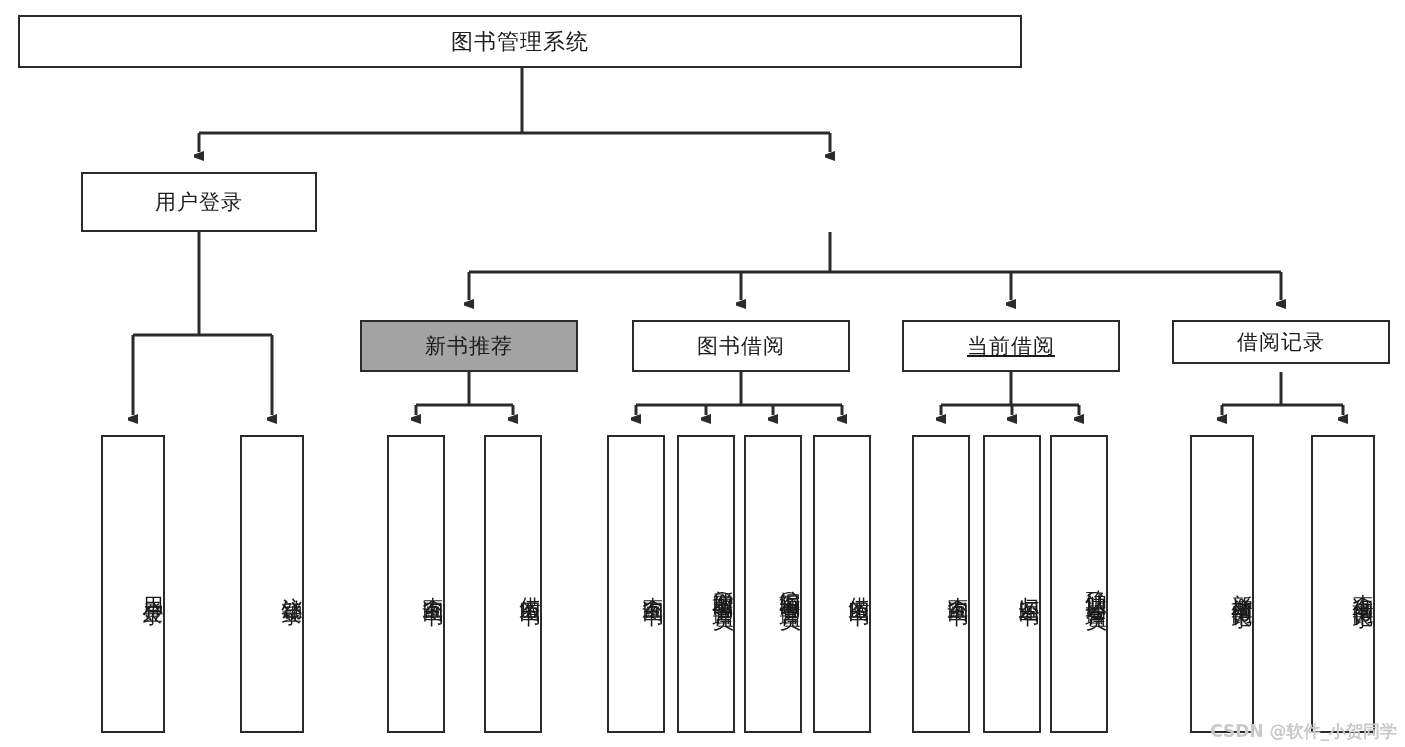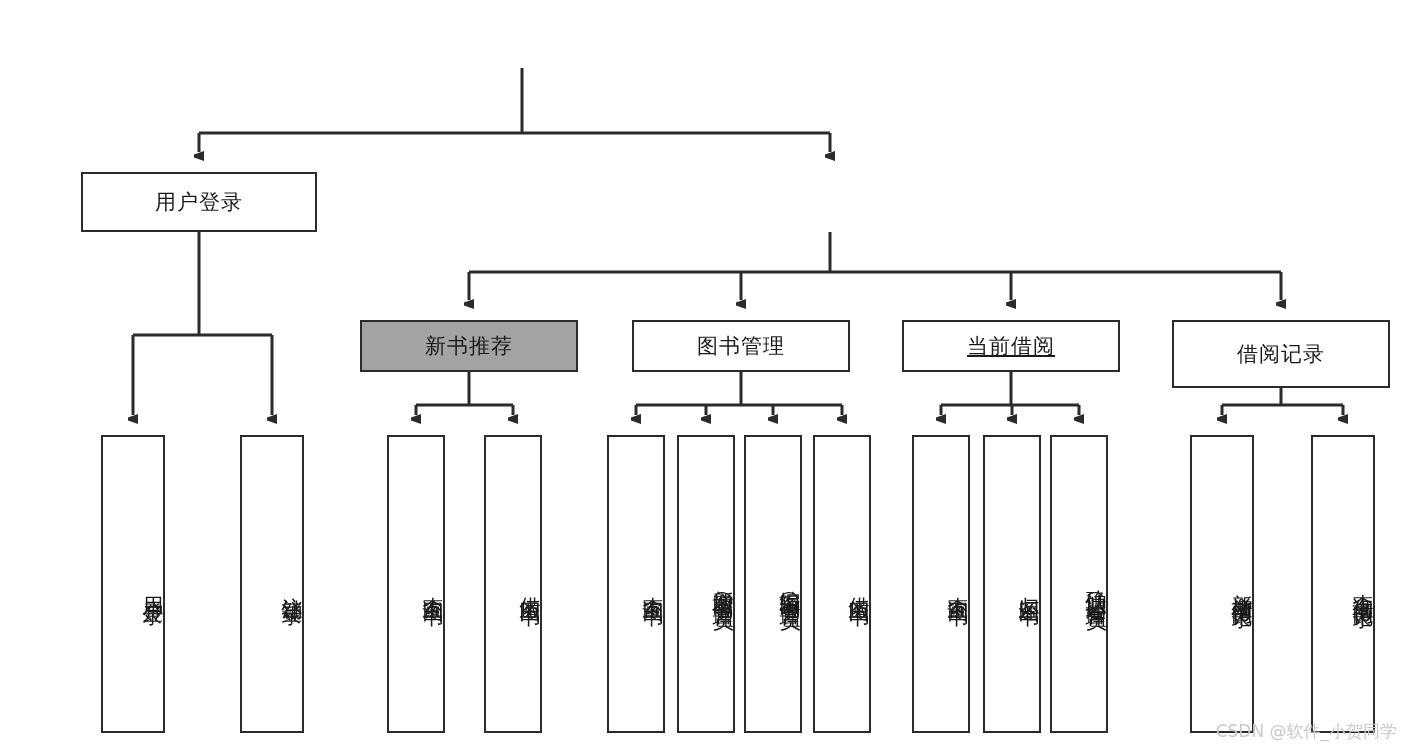--- a/index.html
+++ b/index.html
@@ -116,35 +116,38 @@
       <path d="M 1012 405 L 1012 415" marker-end="url(#arrow)"></path>
       <path d="M 1079 405 L 1079 415" marker-end="url(#arrow)"></path>
 
       <path d="M 1281 372 L 1281 405"></path>
       <path d="M 1222 405 L 1343 405"></path>
       <path d="M 1222 405 L 1222 415" marker-end="url(#arrow)"></path>
       <path d="M 1343 405 L 1343 415" marker-end="url(#arrow)"></path>
     </g>
   </svg>
 
+  <div class="node-box horiz" id="root-node" style="left: 18px; top: 15px; width: 1004px; height: 53px; border-color: rgb(43, 43, 43); background: rgb(255, 255, 255);">
+    <span class="label">图书管理系统</span>
+  </div>
 
   <div class="node-box horiz" style="left: 81px; top: 172px; width: 236px; height: 60px; border-color: rgb(43, 43, 43); background: rgb(255, 255, 255);">
     <span class="label">用户登录</span>
   </div>
 
   <div class="node-box horiz" style="left: 360px; top: 320px; width: 218px; height: 52px; border-color: rgb(43, 43, 43); background: #a3a3a3;">
     <span class="label">新书推荐</span>
   </div>
   <div class="node-box horiz" style="left: 632px; top: 320px; width: 218px; height: 52px; border-color: rgb(43, 43, 43); background: rgb(255, 255, 255);">
-    <span class="label">图书管理</span>
+    <span class="label">图书借阅</span>
   </div>
   <div class="node-box horiz" style="left: 902px; top: 320px; width: 218px; height: 52px; border-color: rgb(43, 43, 43); background: rgb(255, 255, 255); text-decoration: underline;">
     <span class="label">当前借阅</span>
   </div>
-  <div class="node-box horiz" style="left: 1172px; top: 320px; width: 218px; height: 68px; border-color: rgb(43, 43, 43); background: rgb(255, 255, 255);">
+  <div class="node-box horiz" style="left: 1172px; top: 320px; width: 218px; height: 44px; border-color: rgb(43, 43, 43); background: rgb(255, 255, 255);">
     <span class="label">借阅记录</span>
   </div>
 
   <div class="node-box vert" style="left: 101px; top: 435px; width: 64px; height: 298px; border-color: rgb(43, 43, 43); background: rgb(255, 255, 255);">
     <span class="label">用户登录</span>
   </div>
   <div class="node-box vert" style="left: 240px; top: 435px; width: 64px; height: 298px; border-color: rgb(43, 43, 43); background: rgb(255, 255, 255);">
     <span class="label">注销登录</span>
   </div>
   <div class="node-box vert" style="left: 387px; top: 435px; width: 58px; height: 298px; border-color: rgb(43, 43, 43); background: rgb(255, 255, 255);">
@@ -174,15 +177,15 @@
   <div class="node-box vert" style="left: 1050px; top: 435px; width: 58px; height: 298px; border-color: rgb(43, 43, 43); background: rgb(255, 255, 255);">
     <span class="label">确认归还（管理员）</span>
   </div>
   <div class="node-box vert" style="left: 1190px; top: 435px; width: 64px; height: 298px; border-color: rgb(43, 43, 43); background: rgb(255, 255, 255);">
     <span class="label">新增借阅记录</span>
   </div>
   <div class="node-box vert" style="left: 1311px; top: 435px; width: 64px; height: 298px; border-color: rgb(43, 43, 43); background: rgb(255, 255, 255);">
     <span class="label">查询借阅记录</span>
   </div>
 
-  <div id="watermark" style="color: rgb(201, 201, 201);">CSDN @软件_小贺同学</div>
+  <div id="watermark" style="color: rgb(201, 201, 201); font-weight: bold;">CSDN @软件_小贺同学</div>
 
 </div>
 
 </body></html>

